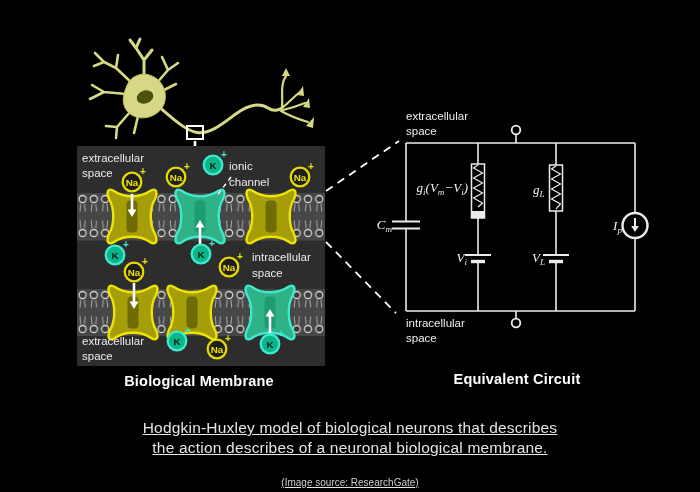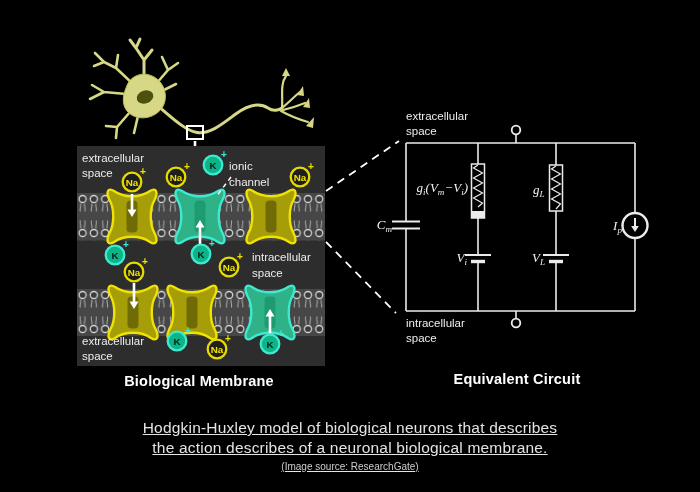--- a/index.html
+++ b/index.html
@@ -16,21 +16,21 @@
   .dash  { stroke:#ffffff; stroke-width:1.8; stroke-dasharray:8 6; fill:none; }
   .dash-sm { stroke:#ffffff; stroke-width:1.5; stroke-dasharray:4.5 4; fill:none; }
   .arrow-shaft { stroke:#ffffff; stroke-width:2.6; fill:none; }
   .arrow-head  { fill:#ffffff; }
   .caption {
     position:absolute; left:0; right:0; top:418px; text-align:center;
     color:#e4e4e4;
     text-decoration:underline;
   }
   .caption .cap-line { font-size:15.5px; line-height:20px; letter-spacing:.2px; }
-  .caption .cap-src  { font-size:10px; color:#cdcdcd; margin-top:3px; }
+  .caption .cap-src  { font-size:10px; color:#cdcdcd; margin-top:19px; }
   .ion-label { font:bold 9.8px "Liberation Sans", sans-serif; }
   .ion-plus  { font:bold 10px "Liberation Sans", sans-serif; }
 </style>
 </head>
 <body>
 
 <div class="stage" style="--wire: #ececec;">
 
 <svg width="700" height="412" viewBox="0 0 700 412">
   <defs>

